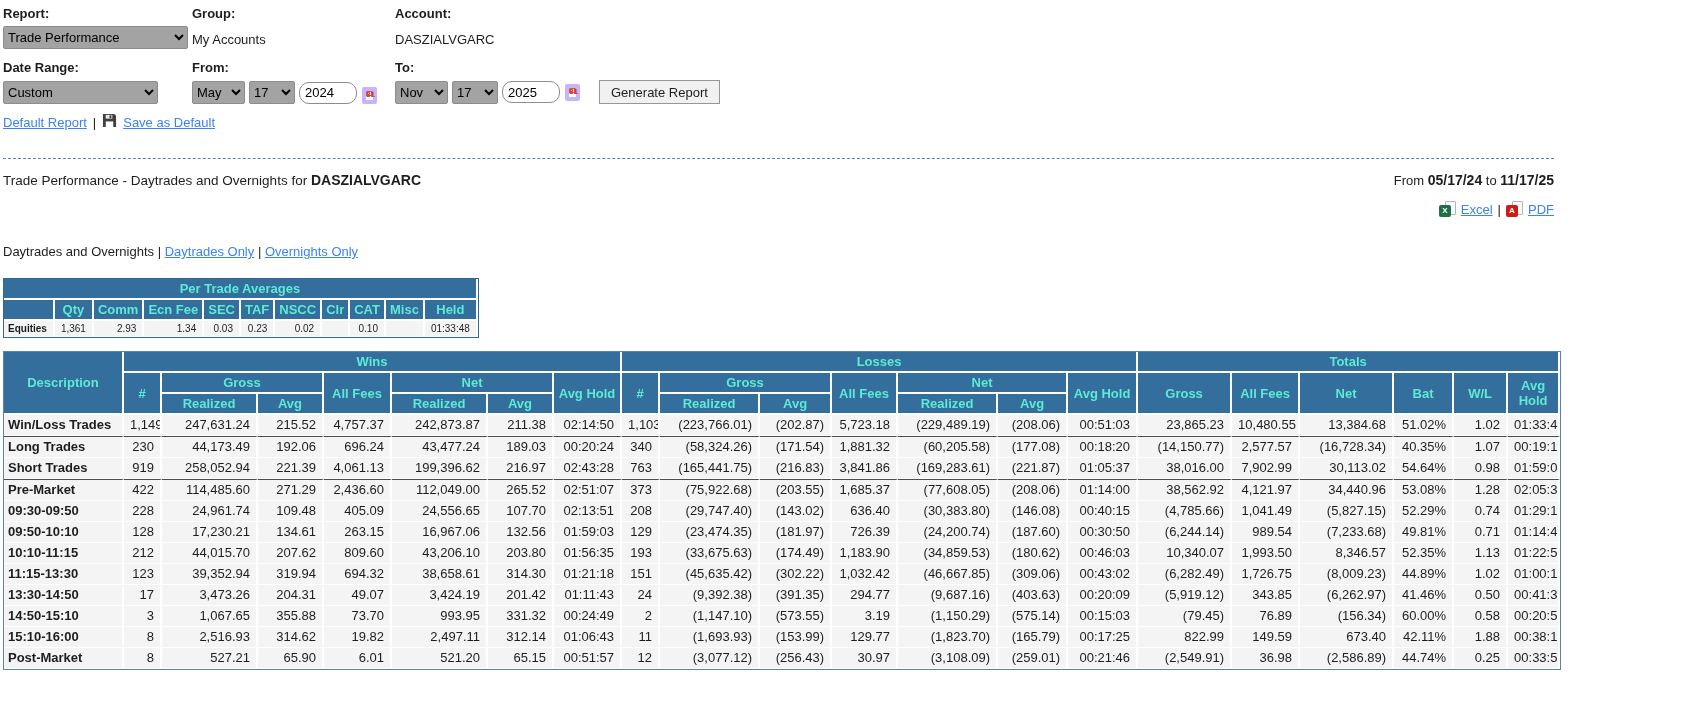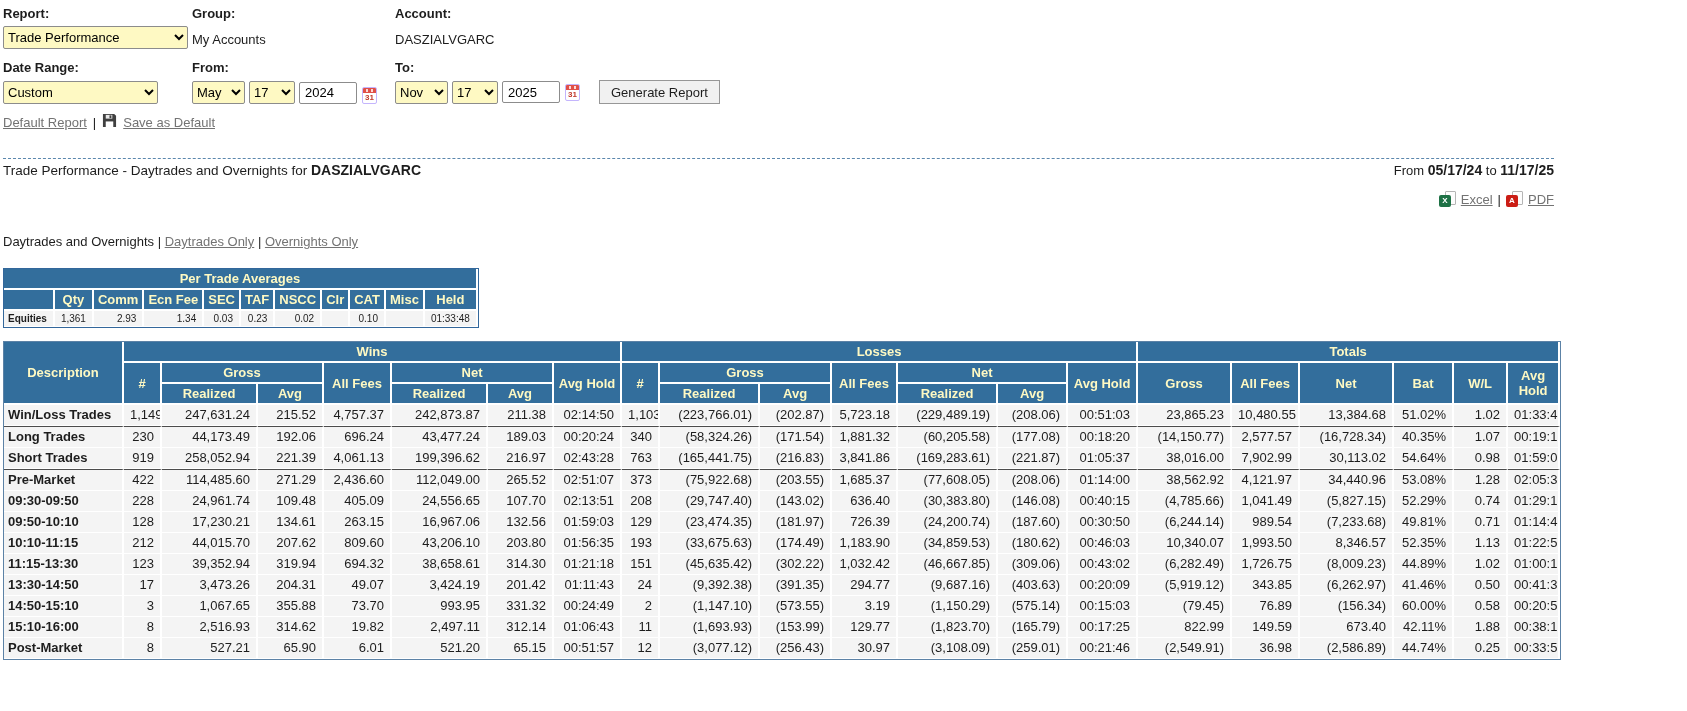--- a/index.html
+++ b/index.html
@@ -10,70 +10,70 @@
   }
   .page { width:1556px; padding:4px 0 0 3px; }
 
   
   .frow { display:flex; align-items:flex-start; }
   .fcol1 { width:189px; }
   .fcol2 { width:203px; }
   .fcol3 { display:flex; align-items:center; }
   .flabel { font-weight:bold; display:block; margin:2px 0 5px 0; }
   .ftext { display:inline-block; padding:3px 0 0 0; }
-  select { font-family:"Liberation Sans", sans-serif; font-size:13px; height:23px; border:1px solid #8c8c8c; background:#fef9c3; border-radius:2px; }
+  select { font-family:"Liberation Sans", sans-serif; font-size:13px; height:23px; border:1px solid #8c8c8c; background:#a3a3a3; border-radius:2px; }
   .sel-report { width:185px; }
   .sel-range  { width:155px; }
   .sel-month  { width:53px; margin-right:4px; }
   .sel-day    { width:46px; margin-right:4px; }
-  .year-input { width:58px; height:22px; border:1px solid #8c8c8c; border-radius:2px; font-size:13px; padding:1px 5px; margin-right:5px; font-family:"Liberation Sans", sans-serif; }
+  .year-input { width:58px; height:22px; border:1px solid #8c8c8c; border-radius:10px; font-size:13px; padding:1px 5px; margin-right:5px; font-family:"Liberation Sans", sans-serif; }
   .ctrl-line { display:flex; align-items:center; margin-bottom:9px; }
   .gen-btn {
     margin-left:19px; height:24px; padding:2px 11px; font-size:13px;
     font-family:"Liberation Sans", sans-serif;
     border:1px solid #979797; background:#f1f1f1; border-radius:0; color:#1d1d1d;
   }
 
-  a.link { color:#737373; text-decoration:underline; cursor:pointer; }
+  a.link { color:#3b82f6; text-decoration:underline; cursor:pointer; }
   .links-row { margin:8px 0 0 0; display:flex; align-items:center; gap:6px; }
   .sep { color:#1d1d1d; }
 
   
   .cal-icon { display:inline-block; position:relative; width:15px; height:17px; background:#fff;
-              border:1px solid #c4b5fd; border-radius:2px; vertical-align:middle; cursor:pointer; }
+              border:4px solid #c4b5fd; border-radius:2px; vertical-align:middle; cursor:pointer; }
   .cal-top { position:absolute; top:0; left:0; right:0; height:5px; background:#e05048; border-radius:1px 1px 0 0; }
   .cal-top::before, .cal-top::after { content:""; position:absolute; top:1px; width:2px; height:3px; background:#fbd9d7; }
   .cal-top::before { left:3px; } .cal-top::after { right:3px; }
   .cal-num { position:absolute; bottom:0; left:0; right:0; text-align:center; font-size:8px; line-height:10px; color:#c0392b; font-weight:bold; }
 
   
   .floppy { display:inline-block; vertical-align:middle; }
 
   
   .file-icon { position:relative; display:inline-block; width:17px; height:16px; vertical-align:middle; }
   .file-page { position:absolute; right:0; top:0; width:11px; height:14px; background:#fdfdfd; border:1px solid #b5b5b5; border-radius:1px; }
   .file-badge { position:absolute; left:0; bottom:0; width:12px; height:12px; color:#fff; font-size:8px; font-weight:bold;
                 text-align:center; line-height:12px; border-radius:2px; }
   .badge-excel { background:#1e7145; }
   .badge-pdf { background:#cb1d15; }
 
   .dashed-rule { border:none; border-top:1px dashed #5b87ad; width:1551px; margin:27px 0 0 0; }
 
-  .title-row { display:flex; justify-content:space-between; align-items:baseline; margin-top:3px; width:1551px; }
+  .title-row { display:flex; justify-content:space-between; align-items:baseline; margin-top:13px; width:1551px; }
   .report-title { font-size:13.5px; }
   .report-title b { font-size:14px; }
   .date-range-note b { font-size:14px; }
 
   .export-row { width:1551px; display:flex; justify-content:flex-end; align-items:center; gap:5px; margin-top:13px; }
 
   .tabs-row { margin-top:27px; }
 
   
   table { border-collapse:separate; border-spacing:0; }
-  .blue-h { background:#336e9c; color:#fef9c3; font-weight:bold; text-align:center; vertical-align:middle;
+  .blue-h { background:#336e9c; color:#5eead4; font-weight:bold; text-align:center; vertical-align:middle;
             border-right:2px solid #fff; border-bottom:2px solid #fff; padding:2px 4px; }
   td.num, td.desc { background:#f4f4f4; border-right:2px solid #fff; border-bottom:1px solid #fff; padding:2px 6px; white-space:nowrap; }
   td.num { text-align:right; }
   td.desc { font-weight:bold; text-align:left; padding-left:4px; }
   tr.group-start td { border-top:1px solid #4c4c4c; }
 
   
   .pta-table { margin-top:19px; border:1px solid #33679b; }
   .pta-table .title-cell { font-size:13px; padding:2px 4px; }
   .pta-table th { font-size:13px; }

